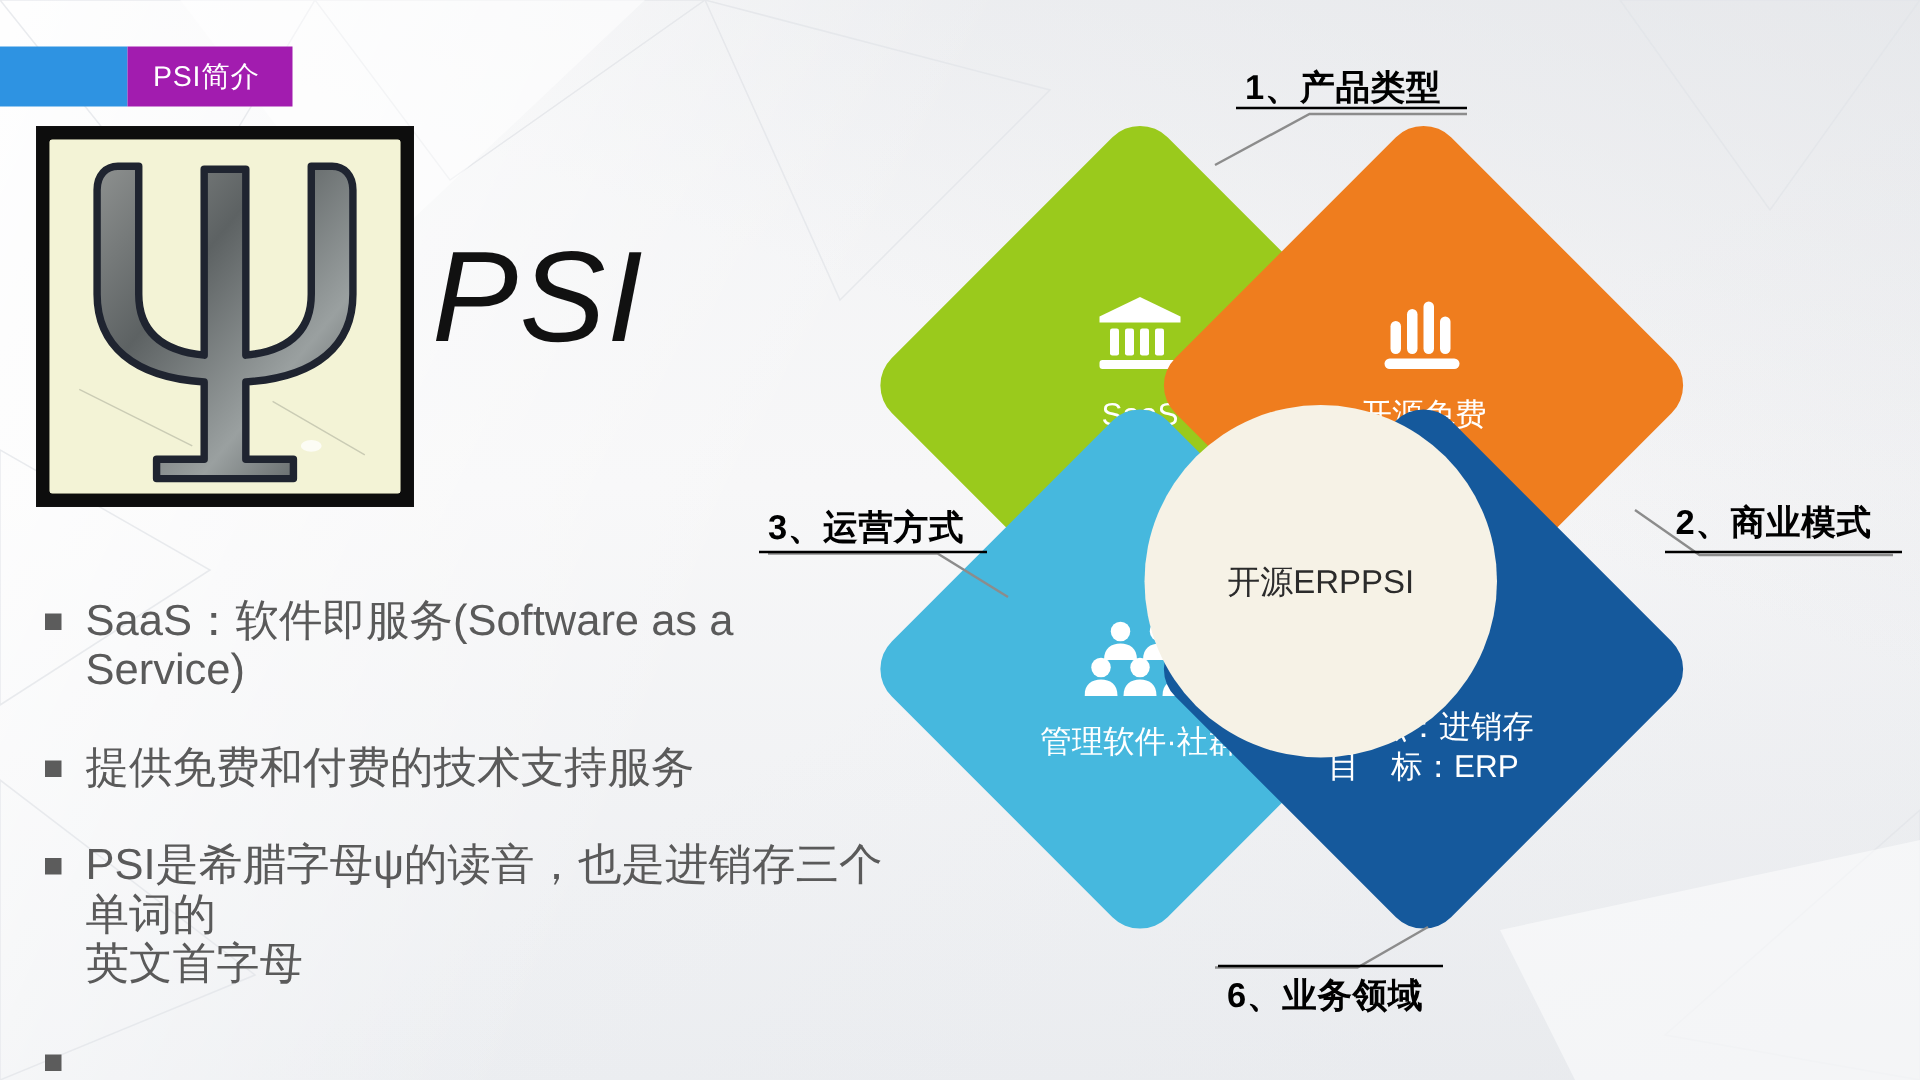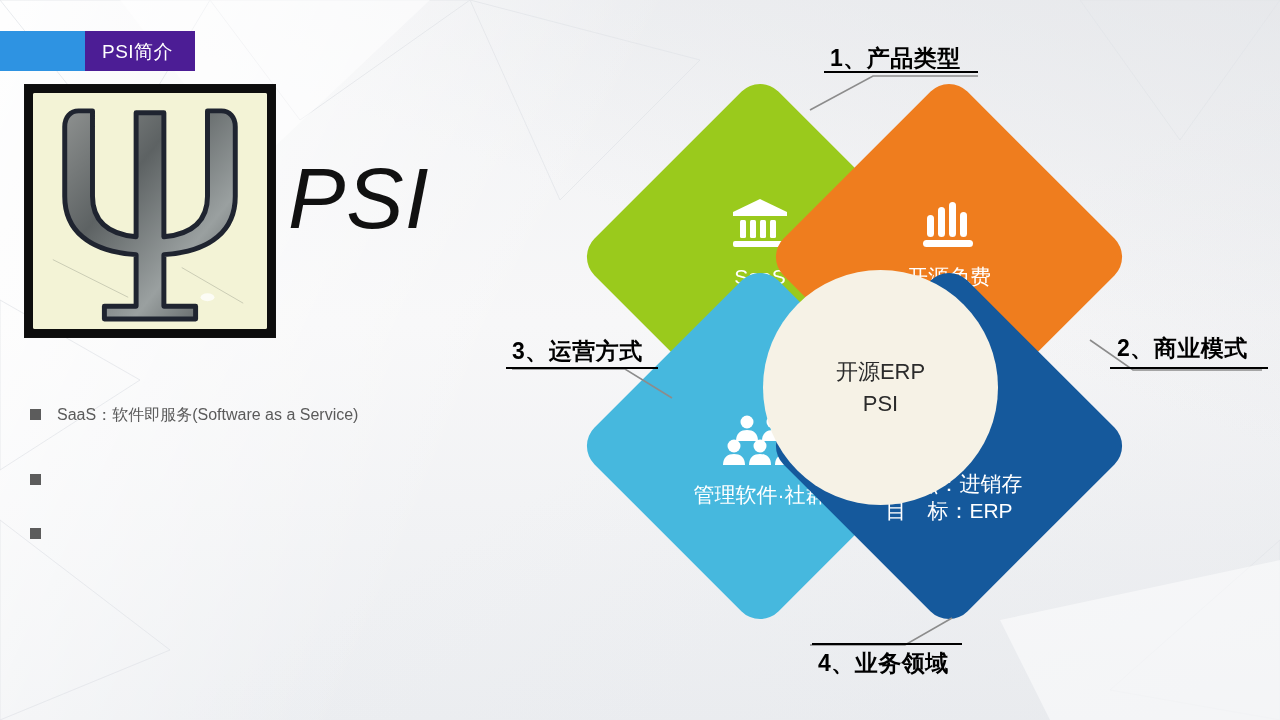--- a/index.html
+++ b/index.html
@@ -17,21 +17,21 @@
       linear-gradient(200deg, rgba(222,224,228,.55) 0%, rgba(255,255,255,0) 38%),
       linear-gradient(330deg, rgba(228,230,234,.5) 0%, rgba(255,255,255,0) 45%),
       linear-gradient(0deg,#eceef1 0%,#f7f7f8 55%,#f1f2f4 100%);
   }
   #bg-texture svg{position:absolute;inset:0;width:1280px;height:720px;}
 
   
   #header{position:absolute;left:0;top:31px;height:40px;display:flex;}
   #header-accent{width:85px;height:40px;background:#2e93e2;}
   #header-tab{
-    height:40px;background:#4c1d95;padding:0 22px 0 17px;
+    height:40px;background:#a21caf;padding:0 22px 0 17px;
     display:flex;align-items:center;
   }
   #header-tab span{
     color:#ffffff;font-size:19px;letter-spacing:.5px;line-height:1;
     font-family:"Liberation Sans","DejaVu Sans",sans-serif;
   }
 
   
   #logo-tile{
     position:absolute;left:24px;top:84px;width:252px;height:254px;
@@ -56,21 +56,21 @@
   }
 
   
   #bullets{position:absolute;left:30px;top:398px;width:560px;}
   .bullet{display:flex;align-items:flex-start;margin-bottom:32px;}
   .bullet .marker{
     width:11px;height:11px;background:#5c5c5c;flex:0 0 11px;
     margin-top:11px;margin-right:16px;
   }
   .bullet .btext{
-    color:#5a5a5a;font-size:16px;line-height:33px;
+    color:#5a5a5a;font-size:29px;line-height:33px;
     font-family:"Liberation Sans","DejaVu Sans",sans-serif;
     white-space:pre-line;
   }
 
   
   #diagram{position:absolute;left:487px;top:30px;width:793px;height:660px;}
   .diamond{
     position:absolute;width:260px;height:260px;border-radius:26px;
     transform:rotate(45deg);
   }
@@ -90,21 +90,21 @@
   #d-erp {left:332px;top:286px;background:#15599C;}
 
   #d-saas .dcontent{padding-bottom:26px;}
   #d-free .dcontent{padding-bottom:26px;}
   #d-comm .dcontent{padding-top:30px;}
   #d-erp  .dcontent{padding-top:24px;}
 
   #center-circle{
     position:absolute;left:276px;top:240px;width:235px;height:235px;
     border-radius:50%;background:#f6f2e6;
-    display:flex;flex-direction:column;align-items:center;justify-content:center;
+    display:flex;flex-direction:row;align-items:center;justify-content:center;
     color:#2b2b2b;
   }
   #center-circle .cline{
     font-size:22px;line-height:32px;
     font-family:"Liberation Sans","DejaVu Sans",sans-serif;
   }
 
   
   .callout{
     position:absolute;color:#000;font-weight:bold;font-size:23px;
@@ -171,20 +171,26 @@
 
 <div id="psi-word">PSI</div>
 
 <div id="bullets">
   <div class="bullet">
     <div class="marker"></div>
     <div class="btext">SaaS：软件即服务(Software as a Service)</div>
   </div>
   <div class="bullet">
     <div class="marker"></div>
+    <div class="btext">提供免费和付费的技术支持服务</div>
+  </div>
+  <div class="bullet">
+    <div class="marker"></div>
+    <div class="btext">PSI是希腊字母ψ的读音，也是进销存三个单词的
+英文首字母</div>
   </div>
   <div class="bullet">
     <div class="marker"></div>
   </div>
 </div>
 
 <div id="diagram">
 
   <div class="diamond" id="d-saas">
     <div class="dcontent">
@@ -274,14 +280,14 @@
   <g fill="none" stroke="#000000" stroke-width="1.8">
     <line x1="824" y1="72" x2="978" y2="72"></line>
     <line x1="1110" y1="368" x2="1268" y2="368"></line>
     <line x1="812" y1="644" x2="962" y2="644"></line>
     <line x1="506" y1="368" x2="658" y2="368"></line>
   </g>
 </svg>
 
 <div class="callout" id="cl-1">1、产品类型</div>
 <div class="callout" id="cl-2">2、商业模式</div>
-<div class="callout" id="cl-3">4、业务领域</div>
+<div class="callout" id="cl-3">6、业务领域</div>
 <div class="callout" id="cl-4">3、运营方式</div>
 
 </body></html>

